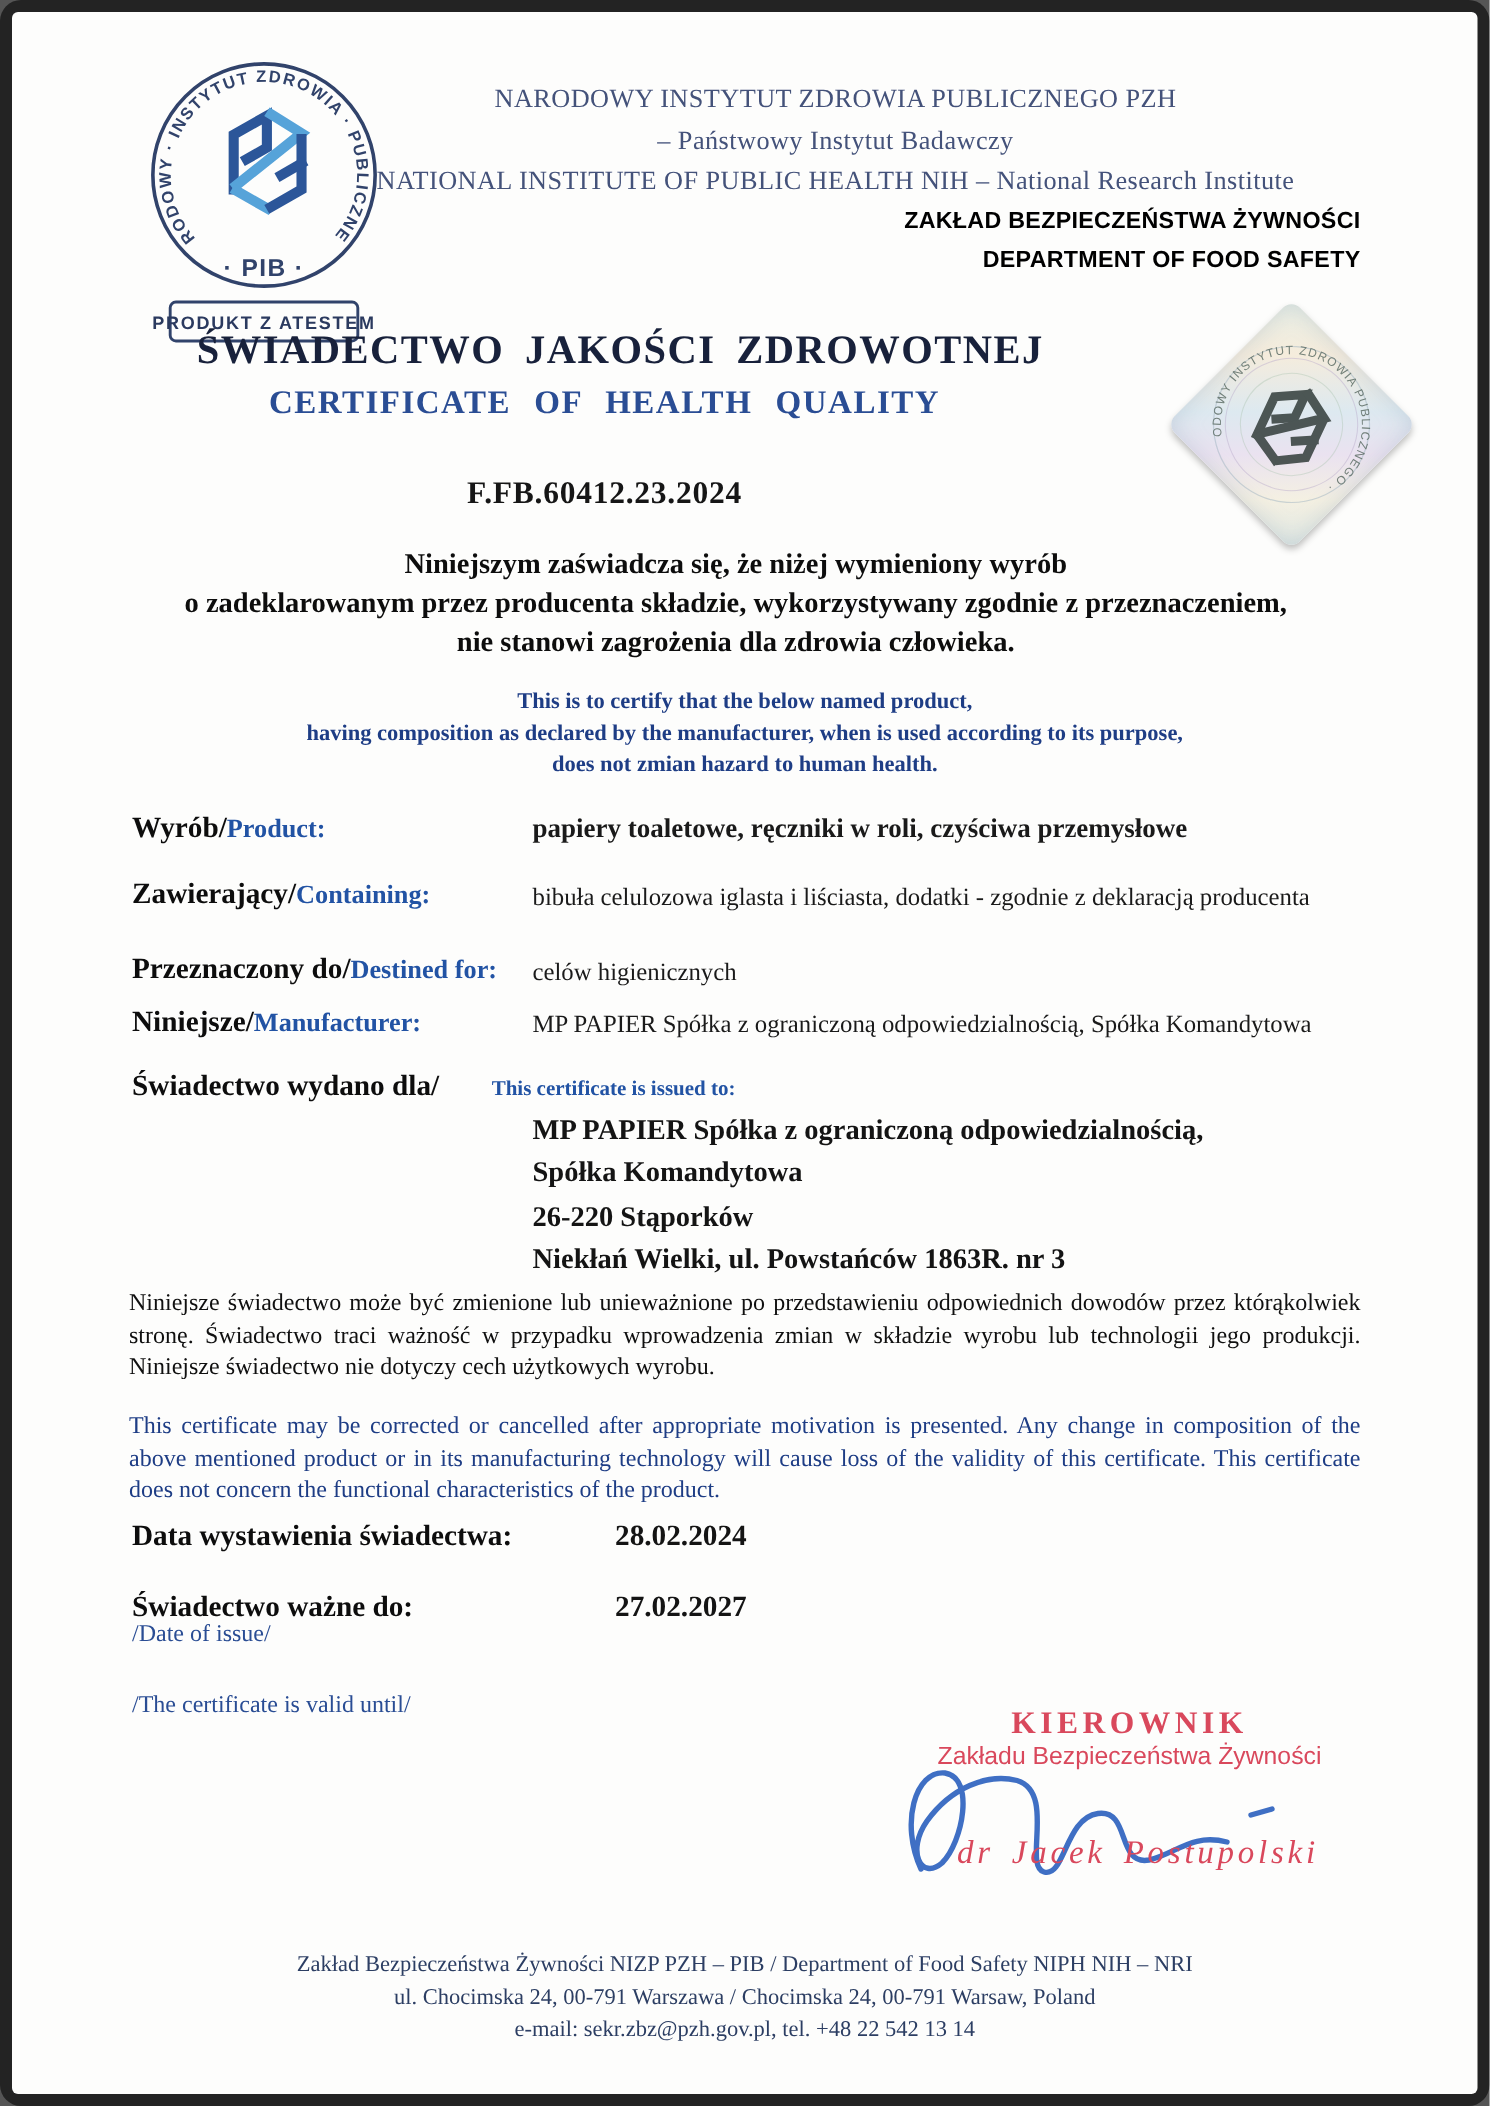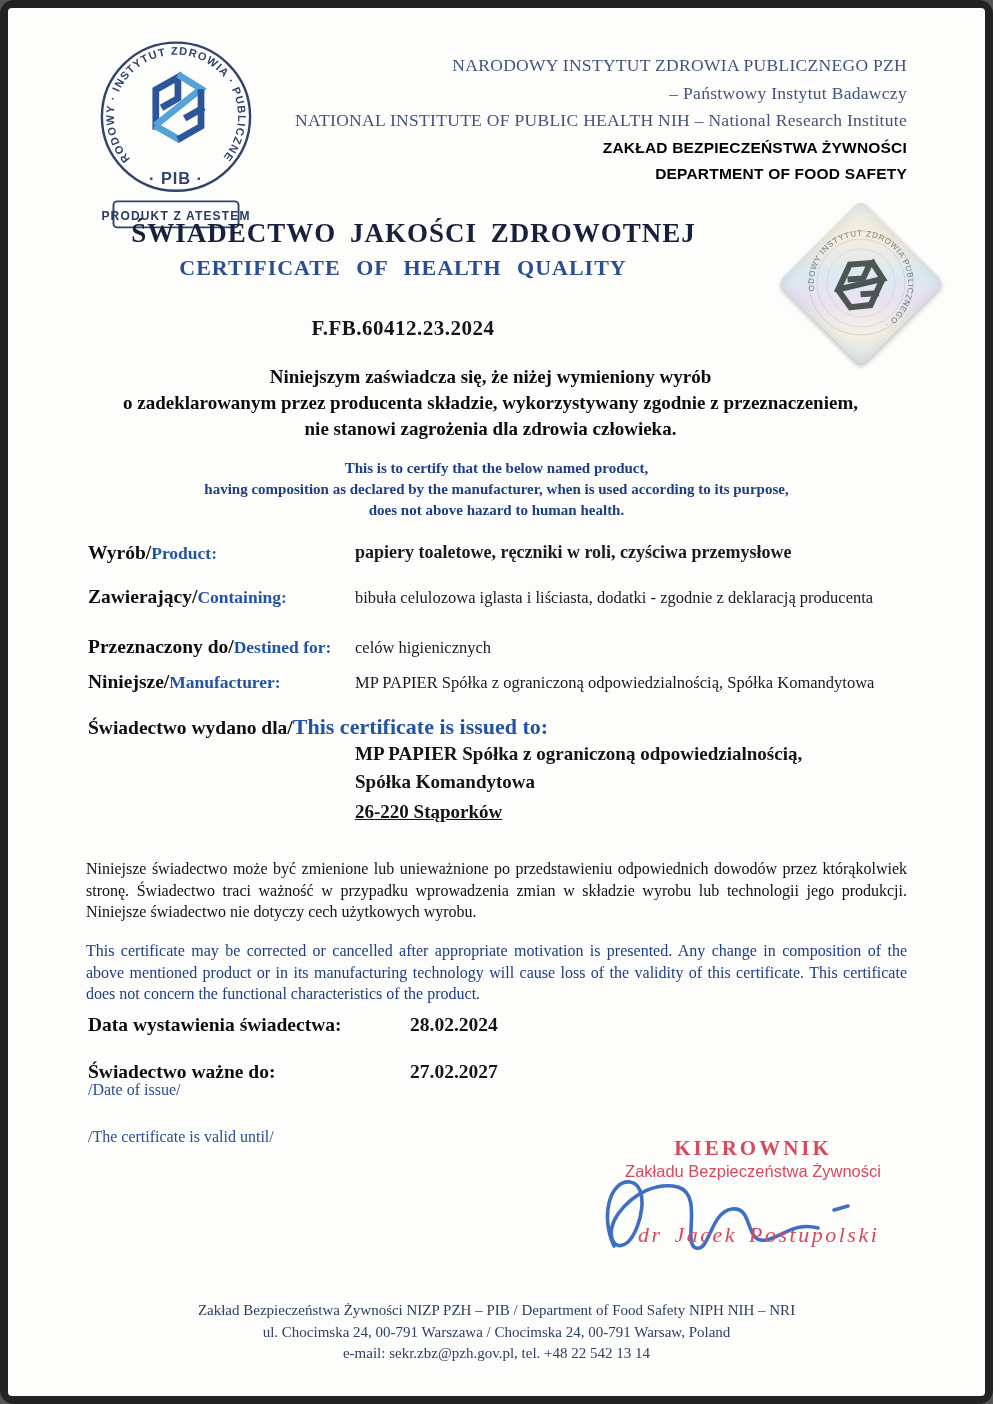--- a/index.html
+++ b/index.html
@@ -4,21 +4,21 @@
 <style>
   * { margin:0; padding:0; box-sizing:border-box; }
   body { background:#555; font-family:"Liberation Serif", serif; }
   .stage { position:relative; width:993px; height:1404px; margin:0 auto; }
   .doc-frame { position:absolute; inset:0; background:#232323; border-radius:14px; }
   .doc-page { position:absolute; inset:8px; background:#fdfdfc; border-radius:4px; overflow:hidden; }
 
   
   .logo-wrap { position:absolute; left:86px; top:24px; width:164px; height:172px; }
   .header-text { position:absolute; right:78px; top:44px; width:700px; text-align:right; }
-  .org-line { font-size:17.5px; line-height:27.5px; color:#44527a; letter-spacing:.3px; }
+  .org-line { font-size:17.5px; line-height:27.5px; color:#44527a; letter-spacing:.3px;text-align:center; }
   .dept-line { font-family:"Liberation Sans", sans-serif; font-weight:bold; font-size:15.5px; line-height:26px; color:#000000; letter-spacing:.2px; }
 
   
   .title-block { position:absolute; left:0; width:790px; top:210px; text-align:center; }
   .title-pl { font-size:27px; font-weight:bold; color:#18213b; letter-spacing:1px; word-spacing:6px;padding-left:21px; }
   .title-en { font-size:22px; font-weight:bold; color:#2a4d94; letter-spacing:1px; word-spacing:9px; margin-top:6px; }
   .cert-number { position:absolute; left:0; width:790px; top:308px; text-align:center; font-size:21px; font-weight:bold; color:#161616; letter-spacing:.5px; }
 
   
   .hologram { position:absolute; left:794px; top:216px; width:118px; height:118px;
@@ -33,23 +33,23 @@
       font-size:15px; font-weight:bold; color:#1e3d85; line-height:21px; }
 
   
   .field-row { position:absolute; left:80px; right:75px; }
   .f-label { position:absolute; left:0; top:0; font-size:19.5px; font-weight:bold; color:#0d0d0d; white-space:nowrap; }
   .f-label .en { font-size:17.5px; color:#2253a4; }
   .f-value { position:absolute; left:267px; top:2px; font-size:16.5px; color:#1a1a1a; width:560px; }
   .f-value.v-bold { font-weight:bold; font-size:18px; top:0; }
 
   .issued-label { position:absolute; left:80px; top:706px; font-size:19.5px; font-weight:bold; color:#0d0d0d; }
-  .issued-label .en { font-size:22px; color:#2253a4; }
+  .issued-label .en { font-size:14px; color:#2253a4;margin-left:35px; }
   .address-block { position:absolute; left:347px; top:732px; font-size:19px; font-weight:bold; color:#141414; line-height:27.5px; }
-  .address-block .addr-gap { margin-top:3px;text-decoration:underline; }
+  .address-block .addr-gap { margin-top:3px; }
 
   
   .disc { position:absolute; left:78px; right:78px; text-align:justify; font-size:16px; line-height:21.5px; }
   .disc-pl { top:850px; color:#101010; }
   .disc-en { top:932px; color:#1e3d85; }
 
   
   .date-label { position:absolute; left:80px; font-size:19.5px; font-weight:bold; color:#0d0d0d; }
   .date-value { position:absolute; left:402px; font-size:19.5px; font-weight:bold; color:#141414; }
   .date-sub { position:absolute; left:80px; font-size:16px; color:#2a4d94;margin-top:40px; }
@@ -130,21 +130,21 @@
     </div>
 
     <div class="decl-pl">
       <div>Niniejszym zaświadcza się, że niżej wymieniony wyrób</div>
       <div>o zadeklarowanym przez producenta składzie, wykorzystywany zgodnie z przeznaczeniem,</div>
       <div>nie stanowi zagrożenia dla zdrowia człowieka.</div>
     </div>
     <div class="decl-en">
       <div>This is  to certify that the below named product,</div>
       <div>having composition as declared by the manufacturer, when is used according to its purpose,</div>
-      <div>does not above hazard to human health.</div>
+      <div>does not zmian hazard to human health.</div>
     </div>
 
     <div class="field-row" style="top:534px">
       <div class="f-label"><span>Wyrób/</span><span class="en">Product:</span></div>
       <div class="f-value v-bold">papiery toaletowe, ręczniki w roli, czyściwa przemysłowe</div>
     </div>
     <div class="field-row" style="top:578px">
       <div class="f-label"><span>Zawierający/</span><span class="en">Containing:</span></div>
       <div class="f-value">bibuła celulozowa iglasta i liściasta, dodatki - zgodnie z deklaracją producenta</div>
     </div>
@@ -155,20 +155,21 @@
     <div class="field-row" style="top:663px">
       <div class="f-label"><span>Niniejsze/</span><span class="en">Manufacturer:</span></div>
       <div class="f-value">MP PAPIER Spółka z ograniczoną odpowiedzialnością, Spółka Komandytowa</div>
     </div>
 
     <div class="issued-label"><span>Świadectwo wydano dla/</span><span class="en">This certificate is issued to:</span></div>
     <div class="address-block">
       <div>MP PAPIER Spółka z ograniczoną odpowiedzialnością,</div>
       <div>Spółka Komandytowa</div>
       <div class="addr-gap">26-220 Stąporków</div>
+      <div>Niekłań Wielki, ul. Powstańców 1863R. nr 3</div>
     </div>
 
     <div class="disc disc-pl">Niniejsze świadectwo może być zmienione lub unieważnione po przedstawieniu odpowiednich dowodów przez którąkolwiek stronę. Świadectwo traci ważność w przypadku wprowadzenia zmian w składzie wyrobu lub technologii jego produkcji. Niniejsze świadectwo nie dotyczy cech użytkowych wyrobu.</div>
     <div class="disc disc-en">This certificate may be corrected or cancelled after appropriate motivation is presented. Any change in composition of the above mentioned product or in its manufacturing technology will cause loss of the validity of this certificate. This certificate does not concern the functional characteristics of the product.</div>
 
     <div class="date-label" style="top:1006px">Data wystawienia świadectwa:</div>
     <div class="date-value" style="top:1006px">28.02.2024</div>
     <div class="date-sub" style="top:1033px">/Date of issue/</div>
     <div class="date-label" style="top:1053px">Świadectwo ważne do:</div>
     <div class="date-value" style="top:1053px">27.02.2027</div>

